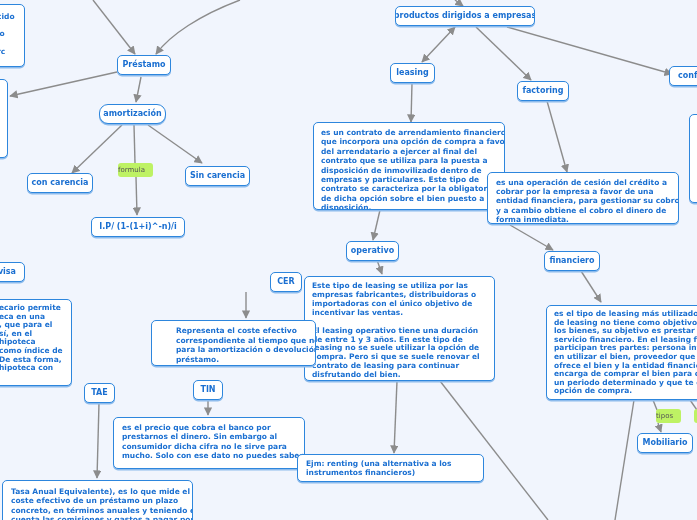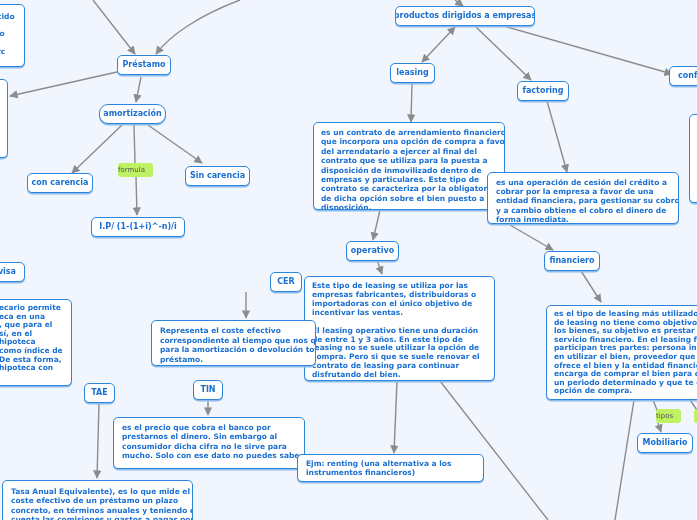--- a/index.html
+++ b/index.html
@@ -178,21 +178,21 @@
   <span>incentivar las ventas.</span>
   <span style="height:9px"></span>
   <span>El leasing operativo tiene una duración</span>
   <span>de entre 1 y 3 años. En este tipo de</span>
   <span>leasing no se suele utilizar la opción de</span>
   <span>compra. Pero si que se suele renovar el</span>
   <span>contrato de leasing para continuar</span>
   <span>disfrutando del bien.</span>
 </div>
 
-<div class="node text" style="left:151px; top:320px; width:165px; height:46px; padding:5px 6px 3px 8px; line-height:9.6px;">
+<div class="node text" style="left:151px; top:320px; width:165px; height:46px; padding:5px 6px 3px 24px; line-height:9.6px;">
   <span>Representa el coste efectivo</span>
   <span>correspondiente al tiempo que nos queda</span>
   <span>para la amortización o devolución total del</span>
   <span>préstamo.</span>
 </div>
 
 <div class="node text" style="left:113px; top:417px; width:192px; height:52px; padding:5px 6px 3px 8px; line-height:9.3px;">
   <span>es el precio que cobra el banco por</span>
   <span>prestarnos el dinero. Sin embargo al</span>
   <span>consumidor dicha cifra no le sirve para</span>

